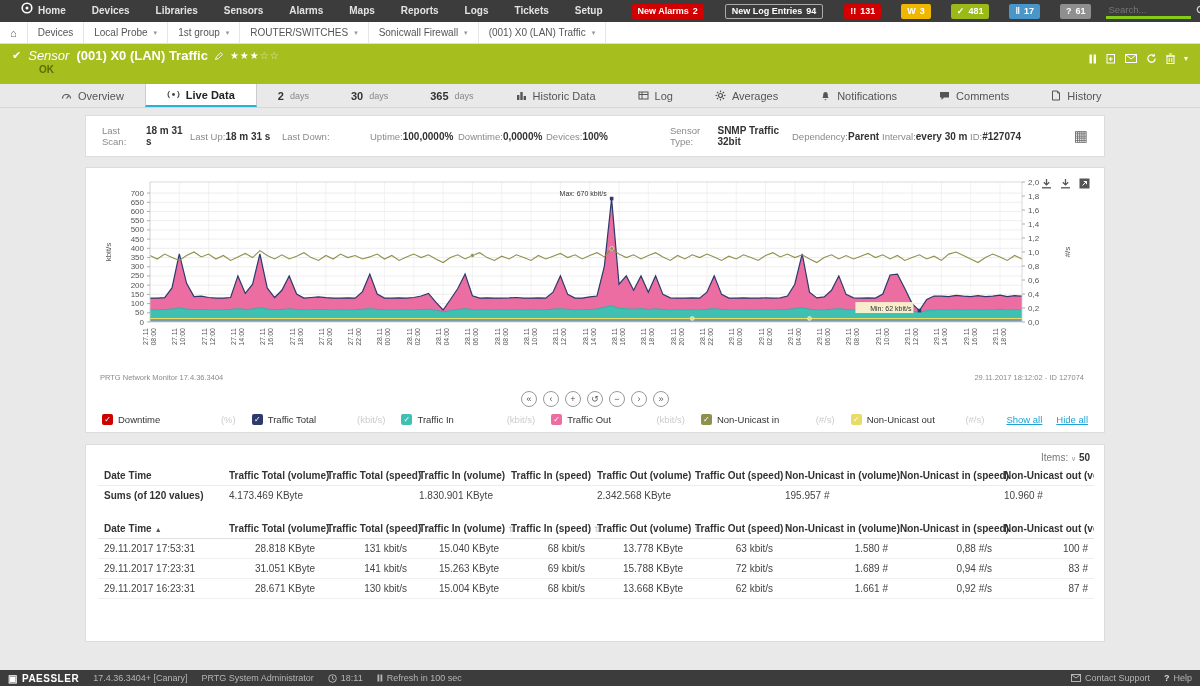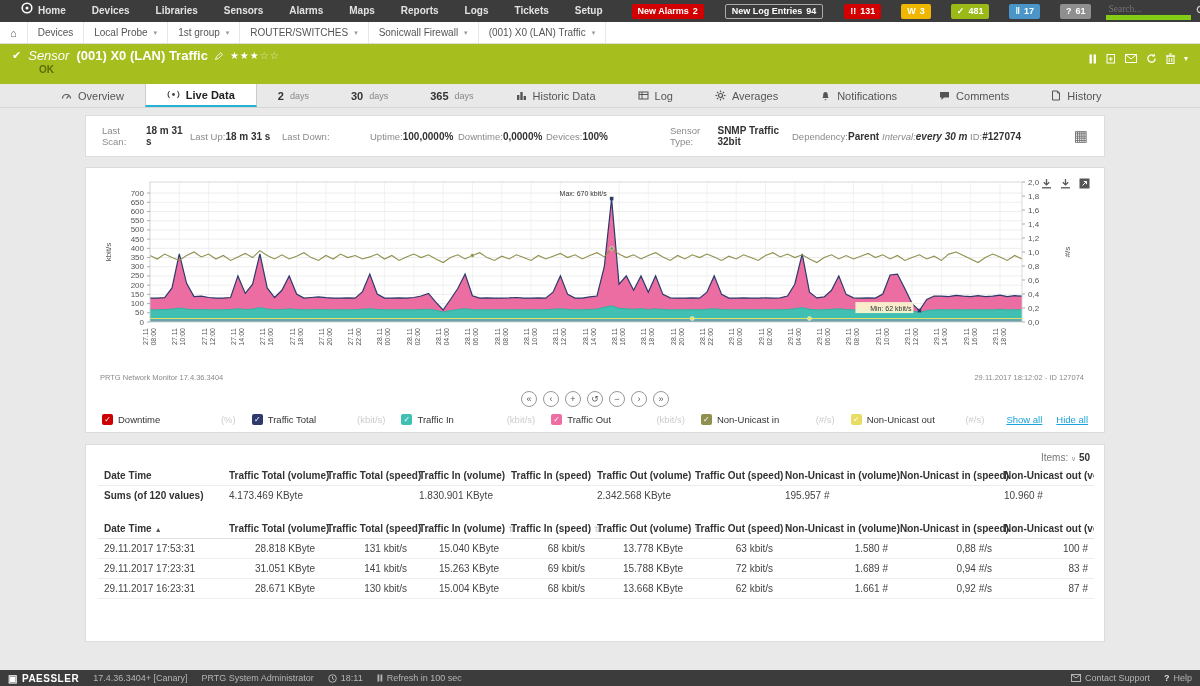--- a/index.html
+++ b/index.html
@@ -11,22 +11,22 @@
     padding:0 8px; font-size:10px; color:#ddd; }
   .nav-left { display:flex; align-items:center; height:100%; flex:1; }
   .nav-item { padding:8px 13px; line-height:22px; font-weight:bold; color:#e3e3e3;
     display:flex; align-items:center; gap:5px; white-space:nowrap; }
   .nav-right { display:flex; align-items:center; gap:5px; }
   .badge { height:15px; display:flex; align-items:center; gap:4px; padding:0 6px;
     border-radius:2px; font-size:9px; font-weight:bold; color:#fff; white-space:nowrap;margin-left:16px; }
   .badge.outline { border:1px solid #aaa; background:transparent; }
   .searchwrap { display:flex; align-items:center; gap:5px; margin-left:10px; }
   .searchwrap input { width:85px; background:transparent; border:none;
-    border-bottom:5px solid #84cc16; color:#ccc; font-size:9.5px; outline:none; padding:1px 2px;
-    font-family:Liberation Serif, serif; }
+    border-bottom:3px solid #84cc16; color:#ccc; font-size:9.5px; outline:none; padding:1px 2px;
+    font-family:Liberation Sans, sans-serif; }
 
   
   .breadcrumb { height:22px; background:#fff; border-bottom:1px solid #ddd;
     display:flex; align-items:stretch; font-size:10px; color:#555; }
   .crumb { display:flex; align-items:center; gap:6px; padding:0 10px;
     border-right:1px solid #e6e6e6; white-space:nowrap; }
   .crumb .caret { color:#999; font-size:7px; }
 
   
   .greenbar { height:40px; padding:4px 12px 0; position:relative; color:#fff; }
@@ -393,21 +393,21 @@
           <div class="val">100%</div>
         </div>
         <div class="sfield" style="width: 122px;">
           <div class="lab">Sensor Type:</div>
           <div class="val">SNMP Traffic 32bit</div>
         </div>
         <div class="sfield" style="width: 90px;">
           <div class="lab">Dependency:</div>
           <div class="val">Parent</div>
         </div>
-        <div class="sfield" style="width: 88px; font-style: italic;">
+        <div class="sfield" style="width: 88px;">
           <div class="lab">Interval:</div>
           <div class="val">every 30 m</div>
         </div>
         <div class="sfield" style="width: 64px;">
           <div class="lab">ID:</div>
           <div class="val">#127074</div>
         </div>
         <div class="qr">▦</div>
       </div>
 

